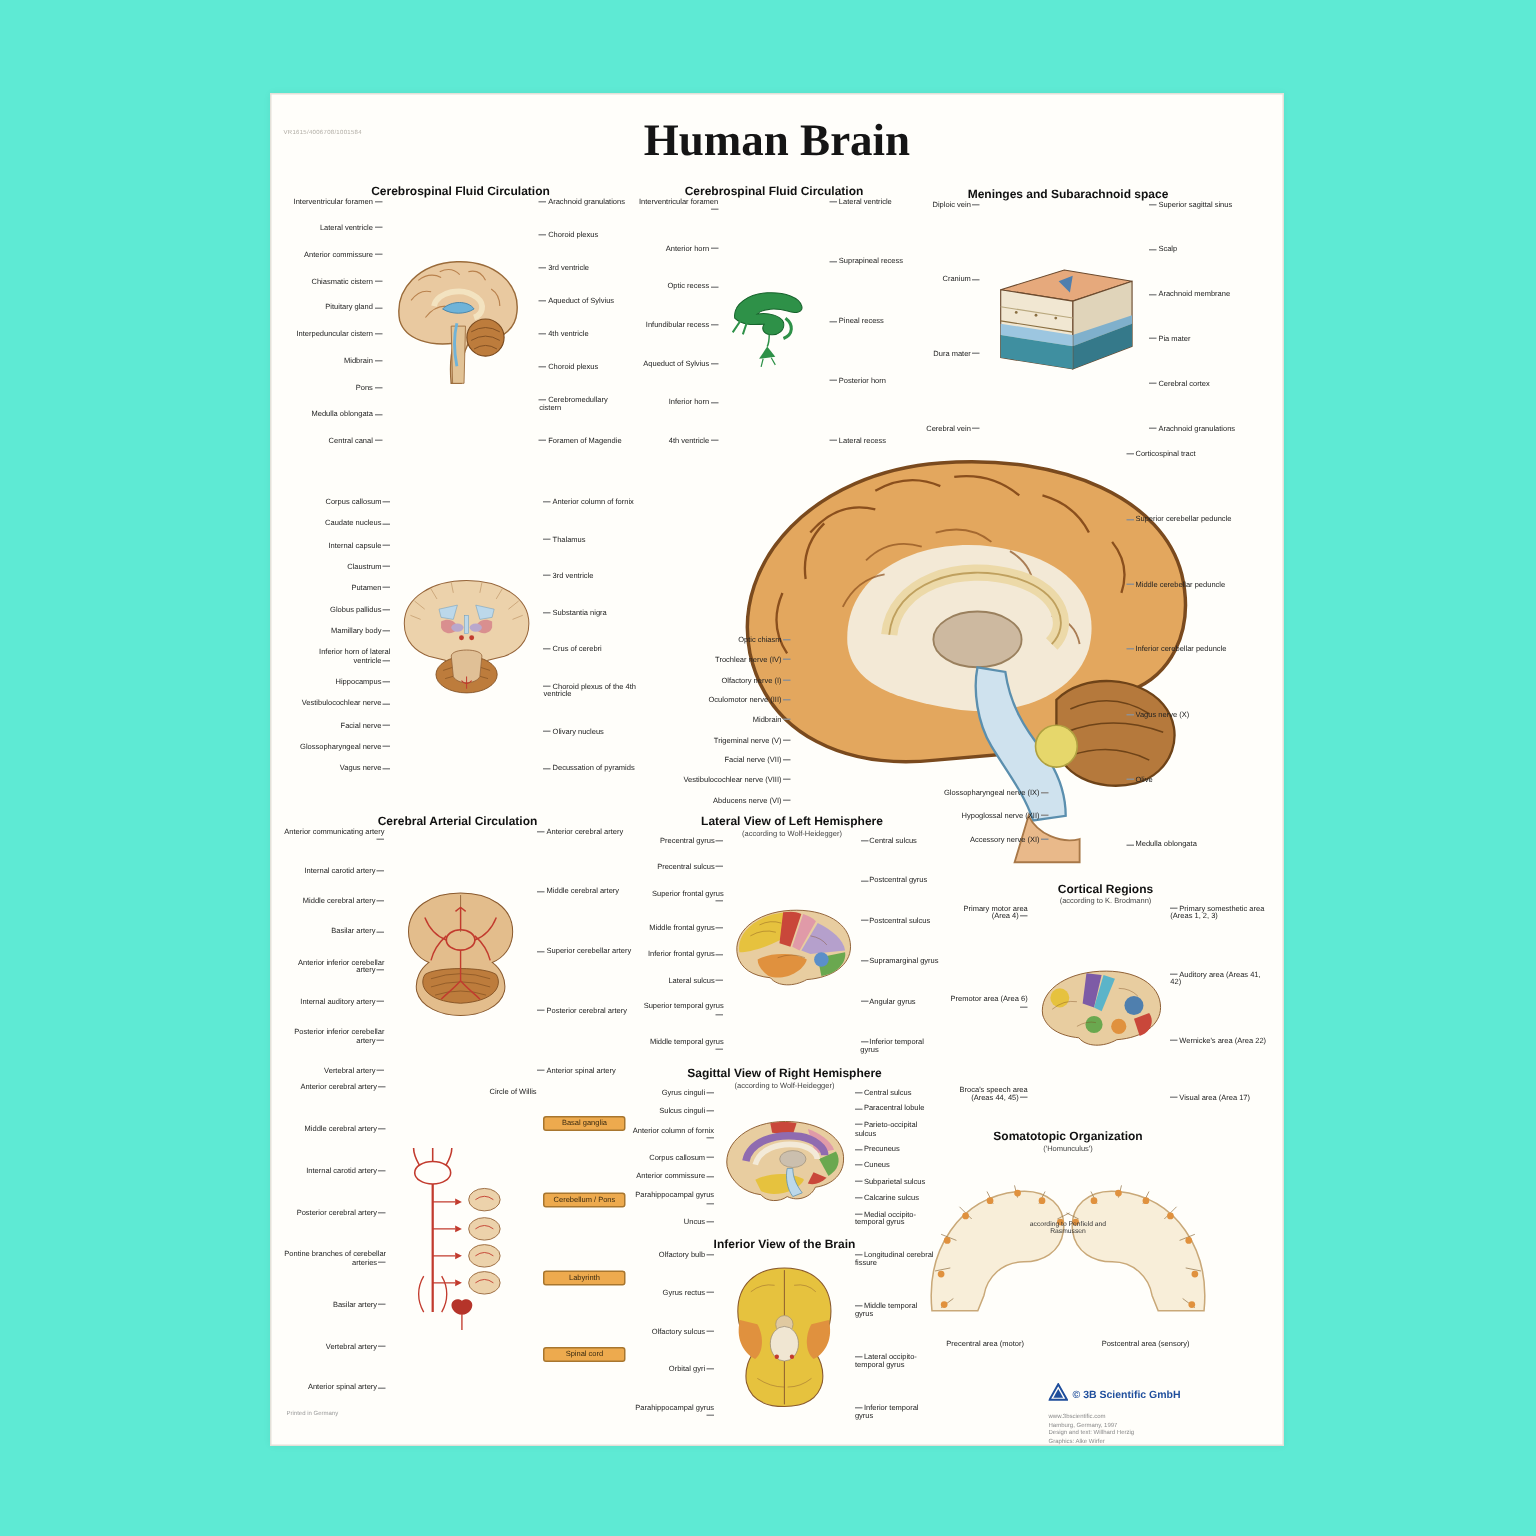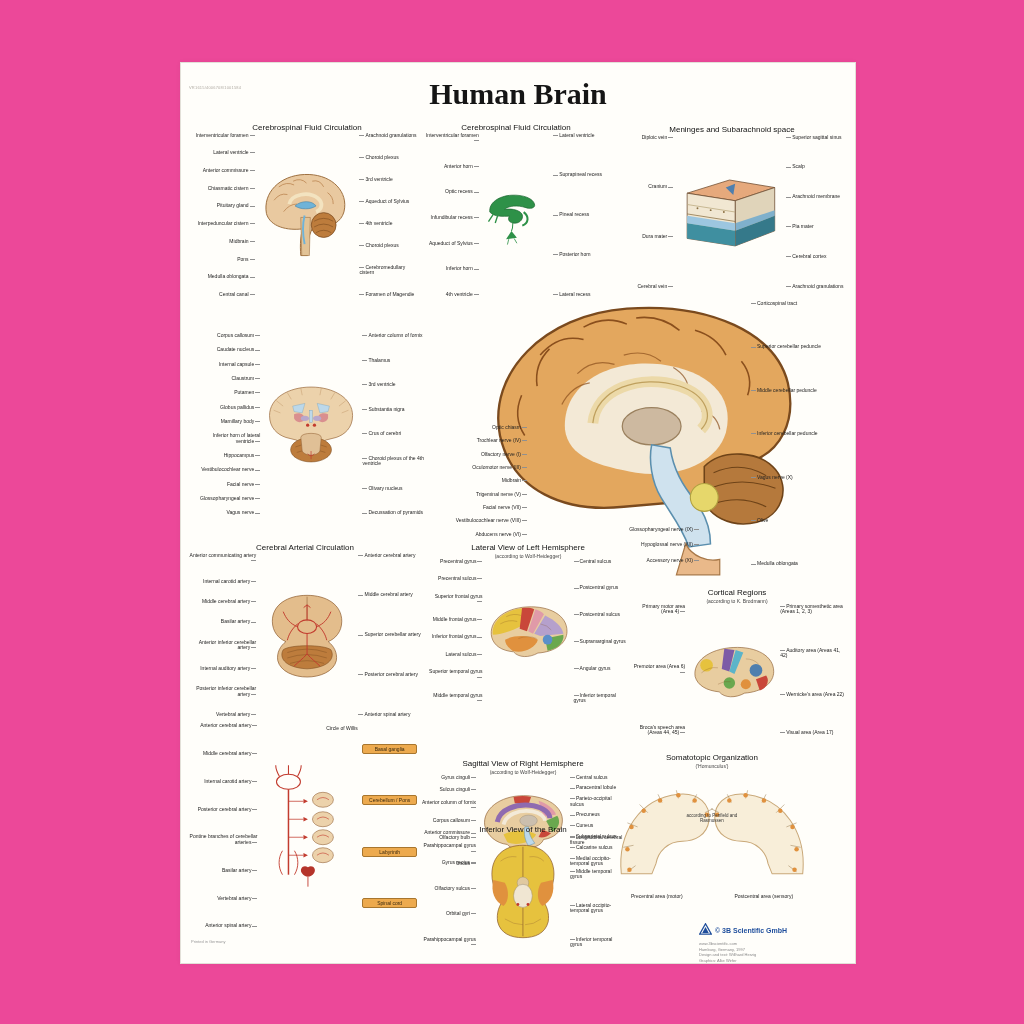--- a/index.html
+++ b/index.html
@@ -1,24 +1,24 @@
 <!DOCTYPE html>
 <html><head>
 <meta charset="utf-8">
 <style>
   * { margin:0; padding:0; box-sizing:border-box; }
   html,body { width:1024px; height:1024px; background:#ffffff; font-family:"Liberation Sans", sans-serif; }
-  .page { position:relative; width:1024px; height:1024px; background:#ec4899; }
+  .page { position:relative; width:1024px; height:1024px; background:#5eead4; }
   .poster { position:absolute; left:180px; top:62px; width:676px; height:902px;
             background:#fffefa; border:1px solid #e3e0d8; box-shadow:0 0 5px rgba(0,0,0,.05); }
   .code { position:absolute; top:22px; left:8px; font-size:4px; color:#b0aca4; letter-spacing:.2px; }
   .main-title { position:absolute; top:14px; left:0; right:0; text-align:center;
                 font-family:"Liberation Serif", serif; font-weight:bold; font-size:30px; color:#151515; }
   .panel { position:absolute; }
-  .panel h2 { font-size:8px; font-weight:normal; text-align:center; color:#111; line-height:1.2; }
+  .panel h2 { font-size:8px; font-weight:bold; text-align:center; color:#111; line-height:1.2; }
   .panel .sub { font-size:5px; text-align:center; color:#444; }
   .body { display:flex; width:100%; height:calc(100% - 13px); }
   .t2 .body { height:calc(100% - 22px); }
   .withsub .body { height:calc(100% - 20px); }
   .labels { list-style:none; display:flex; flex-direction:column; justify-content:space-between;
             font-size:5px; color:#222; line-height:1.1; width:27%; }
   .labels li { display:block; }
   .labels.left { text-align:right; }
   .labels.left li::after { content:""; display:inline-block; width:5px; height:1px; background:#909090;
                            vertical-align:middle; margin-left:1px; }
@@ -113,21 +113,21 @@
       <ul class="labels right" style="width:30%">
             <li>Lateral ventricle</li>
             <li>Suprapineal recess</li>
             <li>Pineal recess</li>
             <li>Posterior horn</li>
             <li>Lateral recess</li>
           </ul>
     </div>
   </section>
 
-  <section class="panel" style="left:438px; top:62px; width:226px; height:168px;">
+  <section class="panel" style="left:418px; top:62px; width:226px; height:168px;">
     <h2>Meninges and Subarachnoid space</h2>
     <div class="body">
       <ul class="labels left" style="width:24%">
             <li>Diploic vein</li>
             <li>Cranium</li>
             <li>Dura mater</li>
             <li>Cerebral vein</li>
           </ul>
       <div class="art">
         <svg viewBox="0 0 120 85" preserveAspectRatio="xMidYMid meet">
@@ -345,21 +345,21 @@
       </div>
       <ul class="labels right" style="width:30%">
             <li>Primary somesthetic area (Areas 1, 2, 3)</li>
             <li>Auditory area (Areas 41, 42)</li>
             <li>Wernicke's area (Area 22)</li>
             <li>Visual area (Area 17)</li>
           </ul>
     </div>
   </section>
 
-  <section class="panel withsub" style="left:240px; top:648px; width:204px; height:112px;margin-top:48px;">
+  <section class="panel withsub" style="left:240px; top:648px; width:204px; height:112px;">
     <h2>Sagittal View of Right Hemisphere</h2>
     <div class="sub">(according to Wolf-Heidegger)</div>
     <div class="body">
       <ul class="labels left">
             <li>Gyrus cinguli</li>
             <li>Sulcus cinguli</li>
             <li>Anterior column of fornix</li>
             <li>Corpus callosum</li>
             <li>Anterior commissure</li>
             <li>Parahippocampal gyrus</li>

